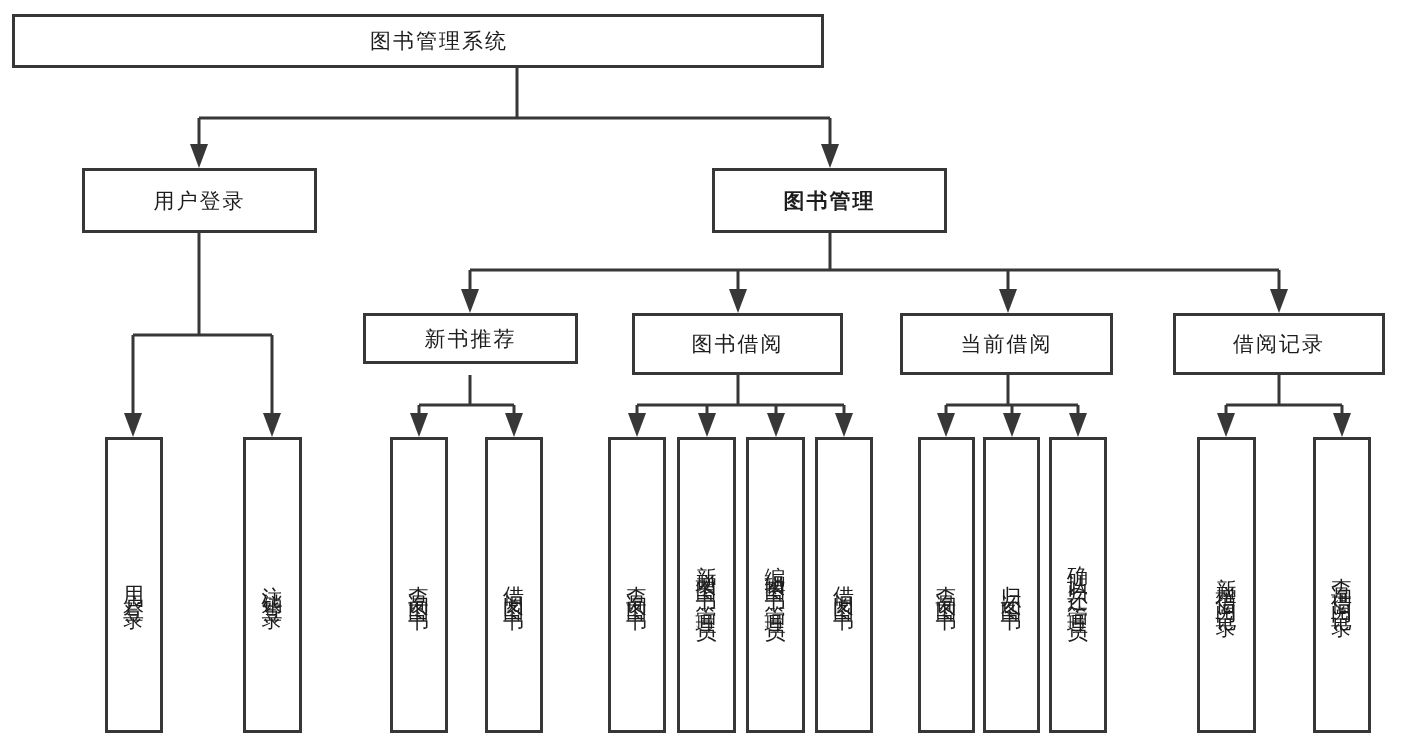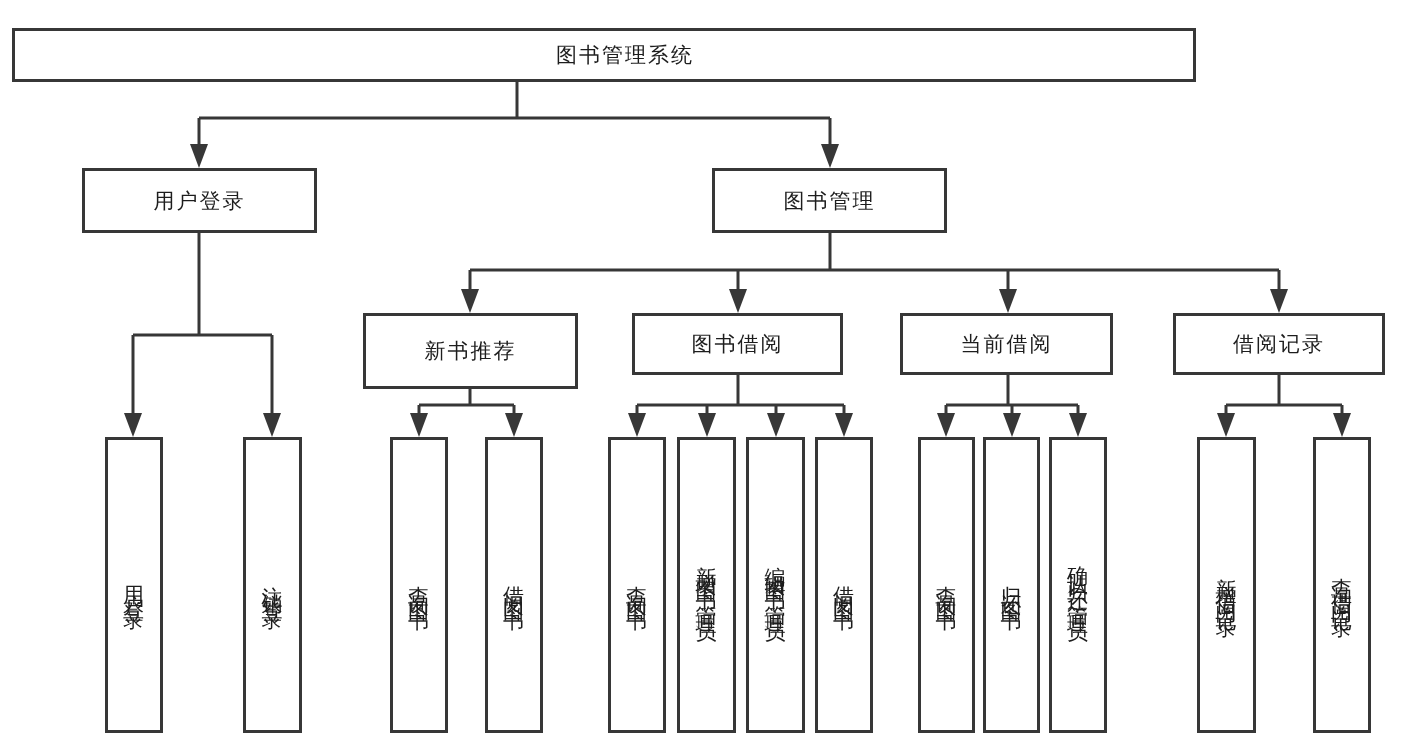--- a/index.html
+++ b/index.html
@@ -135,32 +135,32 @@
     <g>
       <path d="M1279 375 V405"></path>
       <path d="M1226 405 H1342"></path>
       <path d="M1226 405 V419"></path>
       <polygon points="1217,413 1235,413 1226,437"></polygon>
       <path d="M1342 405 V419"></path>
       <polygon points="1333,413 1351,413 1342,437"></polygon>
     </g>
   </svg>
 
-  <div class="node hnode" style="left:12px; top:28px; width:1184px; height:54px;padding-left:42px;">
+  <div class="node hnode" style="left:12px; top:14px; width:812px; height:54px;padding-left:42px;">
     <span>图书管理系统</span>
   </div>
 
   <div class="node hnode" style="left:82px; top:168px; width:235px; height:65px;">
     <span>用户登录</span>
   </div>
-  <div class="node hnode" style="left:712px; top:168px; width:235px; height:65px;">
+  <div class="node hnode" style="left:712px; top:168px; width:235px; height:65px;font-weight:bold;">
     <span>图书管理</span>
   </div>
 
-  <div class="node hnode" style="left:363px; top:313px; width:215px; height:76px;">
+  <div class="node hnode" style="left:363px; top:313px; width:215px; height:51px;">
     <span>新书推荐</span>
   </div>
   <div class="node hnode" style="left:632px; top:313px; width:211px; height:62px;">
     <span>图书借阅</span>
   </div>
   <div class="node hnode" style="left:900px; top:313px; width:213px; height:62px;">
     <span>当前借阅</span>
   </div>
   <div class="node hnode" style="left:1173px; top:313px; width:212px; height:62px;">
     <span>借阅记录</span>

